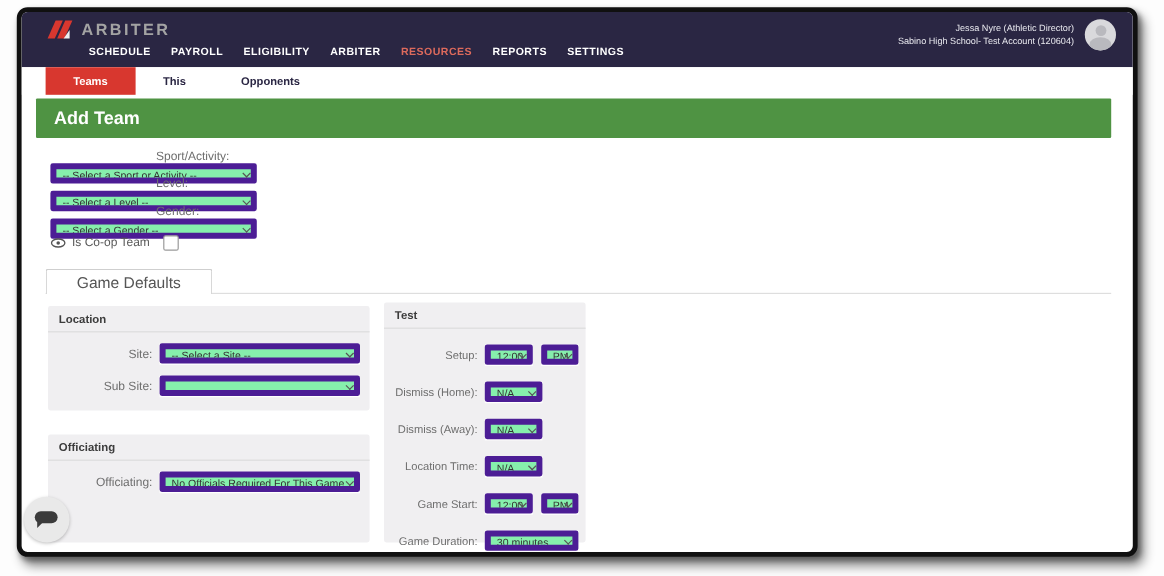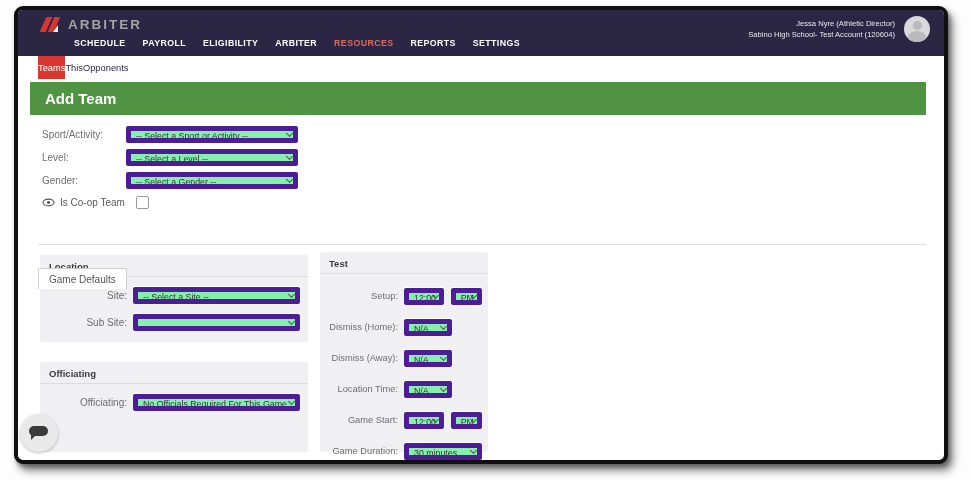--- a/index.html
+++ b/index.html
@@ -19,43 +19,43 @@
   .nav{position:absolute;left:22px;bottom:8px;display:flex;gap:17px;margin-left:34px;}
   .nav-item{color:#fff;font-size:8.8px;font-weight:bold;letter-spacing:.4px;cursor:pointer;}
   .nav-item.active{color:#dd6a5c;}
   .user{position:absolute;right:14px;top:0;height:38px;display:flex;align-items:center;gap:9px;}
   .user-txt{text-align:right;color:#e8e8ee;font-size:7.6px;line-height:1.45;}
   .avatar{width:26px;height:26px;border-radius:50%;background:#d9d9dc;position:relative;overflow:hidden;}
   .avatar .head{position:absolute;left:8.5px;top:5px;width:9px;height:9px;border-radius:50%;background:#b9b9be;}
   .avatar .body{position:absolute;left:4px;top:15px;width:18px;height:12px;border-radius:50% 50% 0 0;background:#b9b9be;}
   
   .tabbar{position:absolute;left:0;top:46px;right:0;height:23px;background:#fff;display:flex;align-items:stretch;padding-left:20px;}
-  .tab{font-size:9.3px;font-weight:normal;color:#2a2643;display:flex;align-items:center;padding:0 0;cursor:pointer;}
+  .tab{font-size:9.3px;font-weight:bold;color:#2a2643;display:flex;align-items:center;padding:0 23px;cursor:pointer;}
   .tab.active{background:#d8372f;color:#fff;}
   
   .banner{position:absolute;left:12px;top:72px;width:896px;height:33px;background:#4f9343;border-radius:1px;
     display:flex;align-items:center;}
   .banner-title{color:#fff;font-size:15px;font-weight:bold;padding-left:15px;}
-  .frow{position:absolute;display:flex;align-items:center;}
+  .frow{position:absolute;display:flex;align-items:flex-end;flex-direction:column;}
   .flabel{color:#6e6e6e;font-size:10px;}
   .sel{position:relative;display:inline-block;background:#fff;}
   .sel select{appearance:none;-webkit-appearance:none;width:100%;height:17px;font-size:8.8px;color:#333;
     background:#86efac;border:5px solid #4c1d95;border-radius:2px;padding:0 0 0 5px;
     font-family:"Liberation Sans", sans-serif;}
   .sel::after{content:"";position:absolute;right:6px;top:6px;width:4px;height:4px;
     border-right:1px solid #555;border-bottom:1px solid #555;transform:rotate(45deg);pointer-events:none;}
   .w-main{width:172px;} .w-time{width:48px;} .w-ampm{width:38px;} .w-dur{width:88px;}
   .coop{position:absolute;left:24px;top:186px;display:flex;align-items:center;gap:5px;}
   .coop-lbl{color:#595959;font-size:10px;}
   .chk{width:11px;height:11px;border:1px solid #9a9a9a;border-radius:2px;background:#fff;margin-left:6px;cursor:pointer;}
   .eye{width:13px;height:9px;}
   
-  .gd-tab{position:absolute;left:20px;top:214px;height:20px;padding:0 10px;background:#fff;
+  .gd-tab{position:absolute;left:20px;top:214px;height:20px;padding:0 25px;background:#fff;
     border:1px solid #cfcfcf;border-bottom:none;border-radius:2px 2px 0 0;display:flex;align-items:center;
-    font-size:10px;color:#555;z-index:2;margin-top:44px;}
+    font-size:13px;color:#555;z-index:2;}
   .gd-line{position:absolute;left:20px;top:234px;right:18px;height:1px;background:#dedede;}
   .panel{position:absolute;background:#f0eff1;border-radius:2px;}
   .panel-title{font-size:9.5px;font-weight:bold;color:#3c3c3c;padding:6px 9px 4px 9px;border-bottom:1px solid #dcdcdc;}
   .p-loc{left:22px;top:245px;width:268px;height:87px;}
   .p-off{left:22px;top:352px;width:268px;height:90px;}
   .p-times{left:302px;top:242px;width:168px;height:200px;}
   .prow{display:flex;align-items:center;padding:0 8px;margin-top:9px;}
   .prow .flabel{flex:0 0 79px;text-align:right;margin-right:6px;}
   .prow .sel.grow{flex:1;}
   .trow{display:flex;align-items:center;justify-content:flex-start;padding:0 6px;margin-top:13px;}

